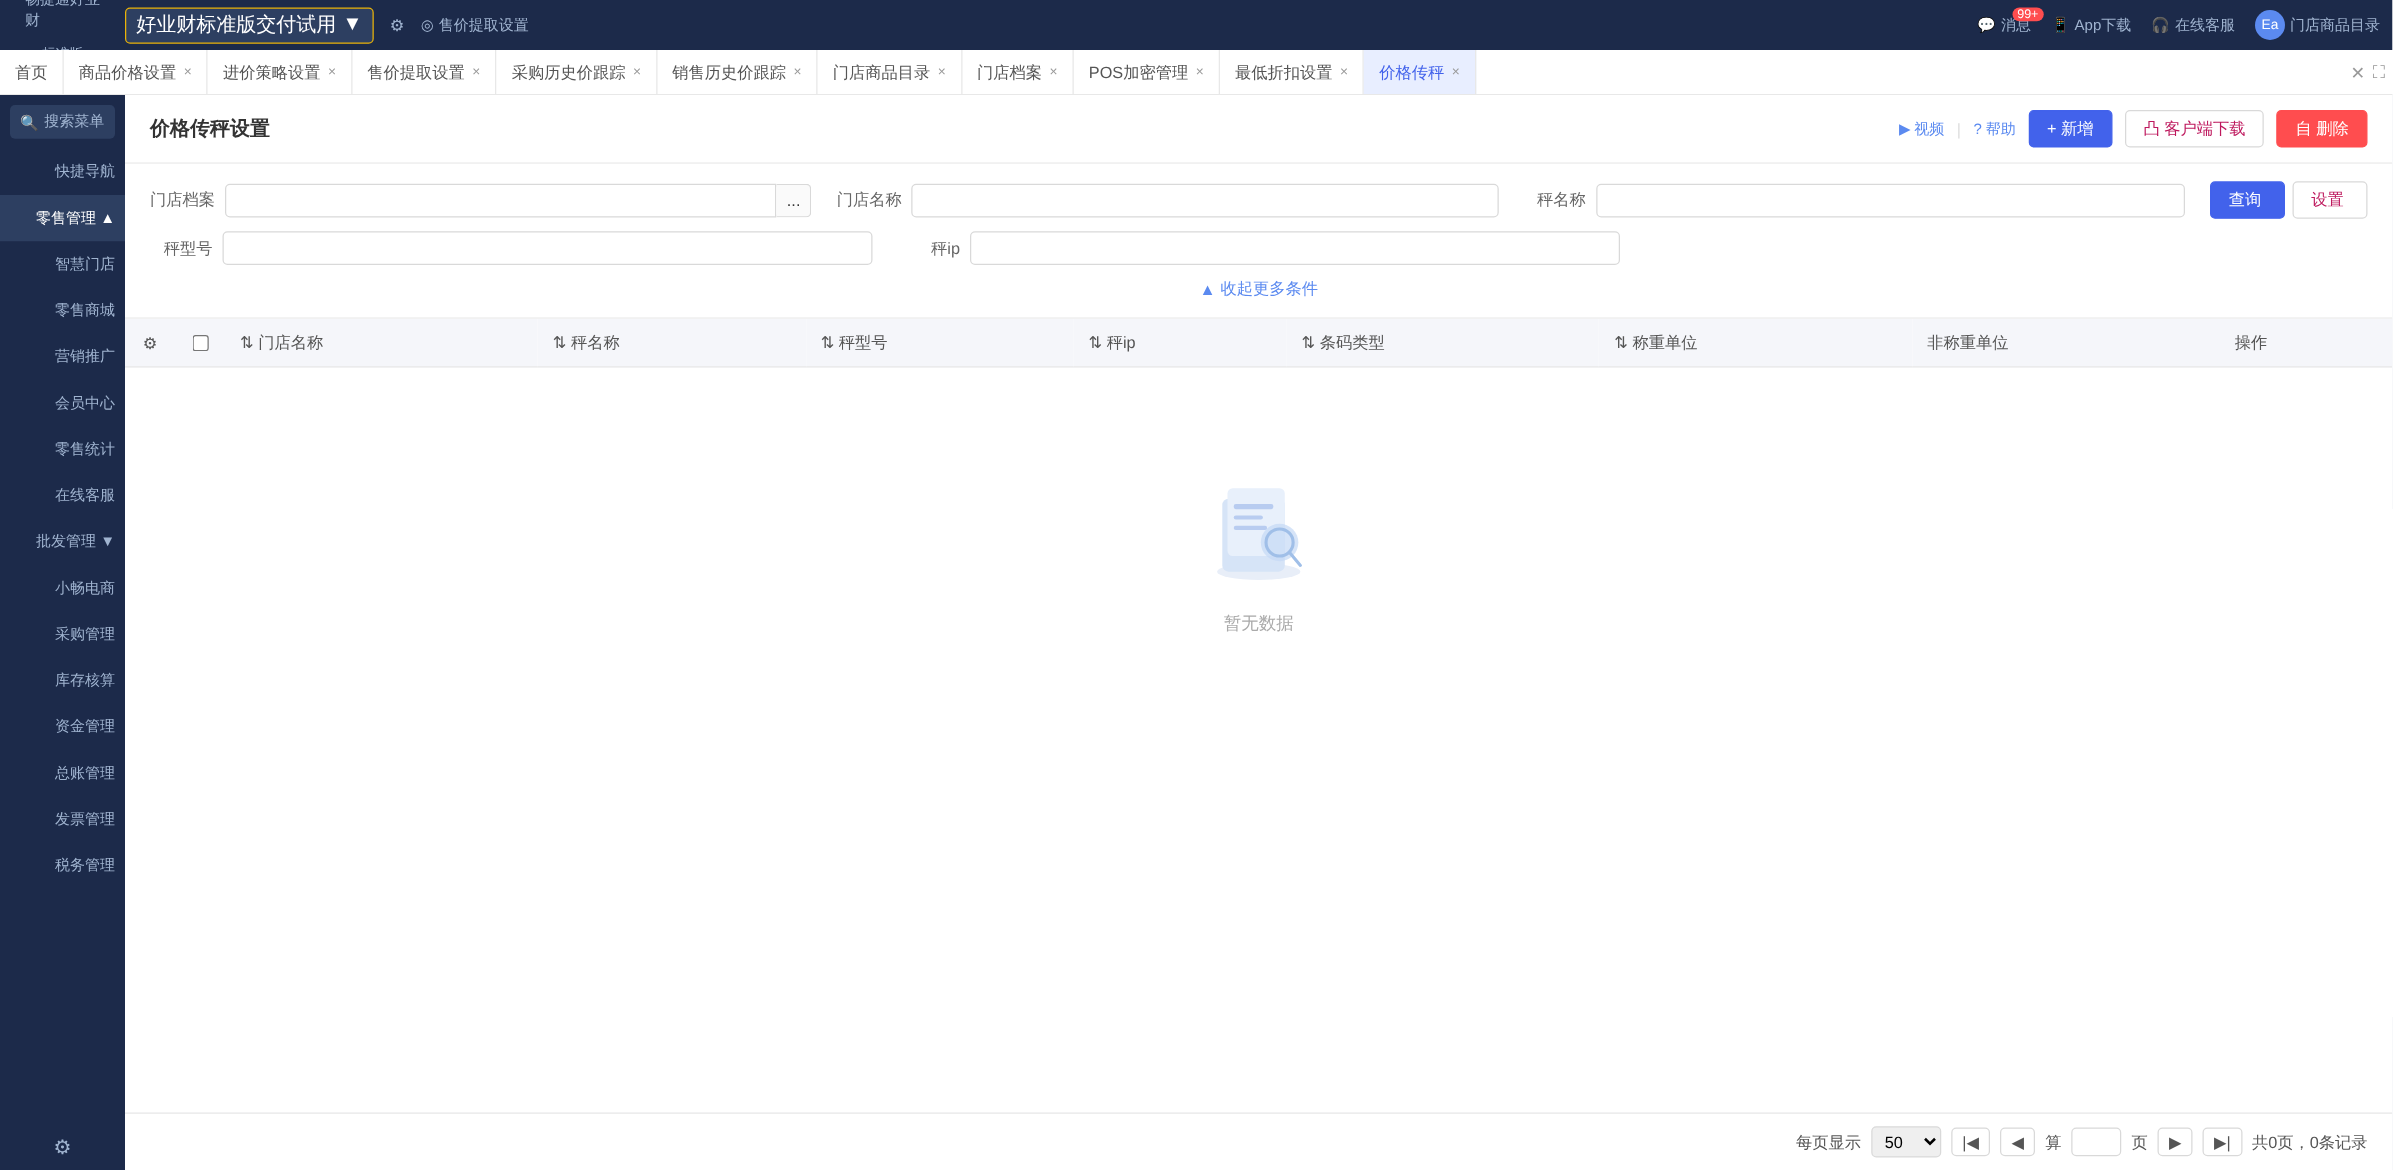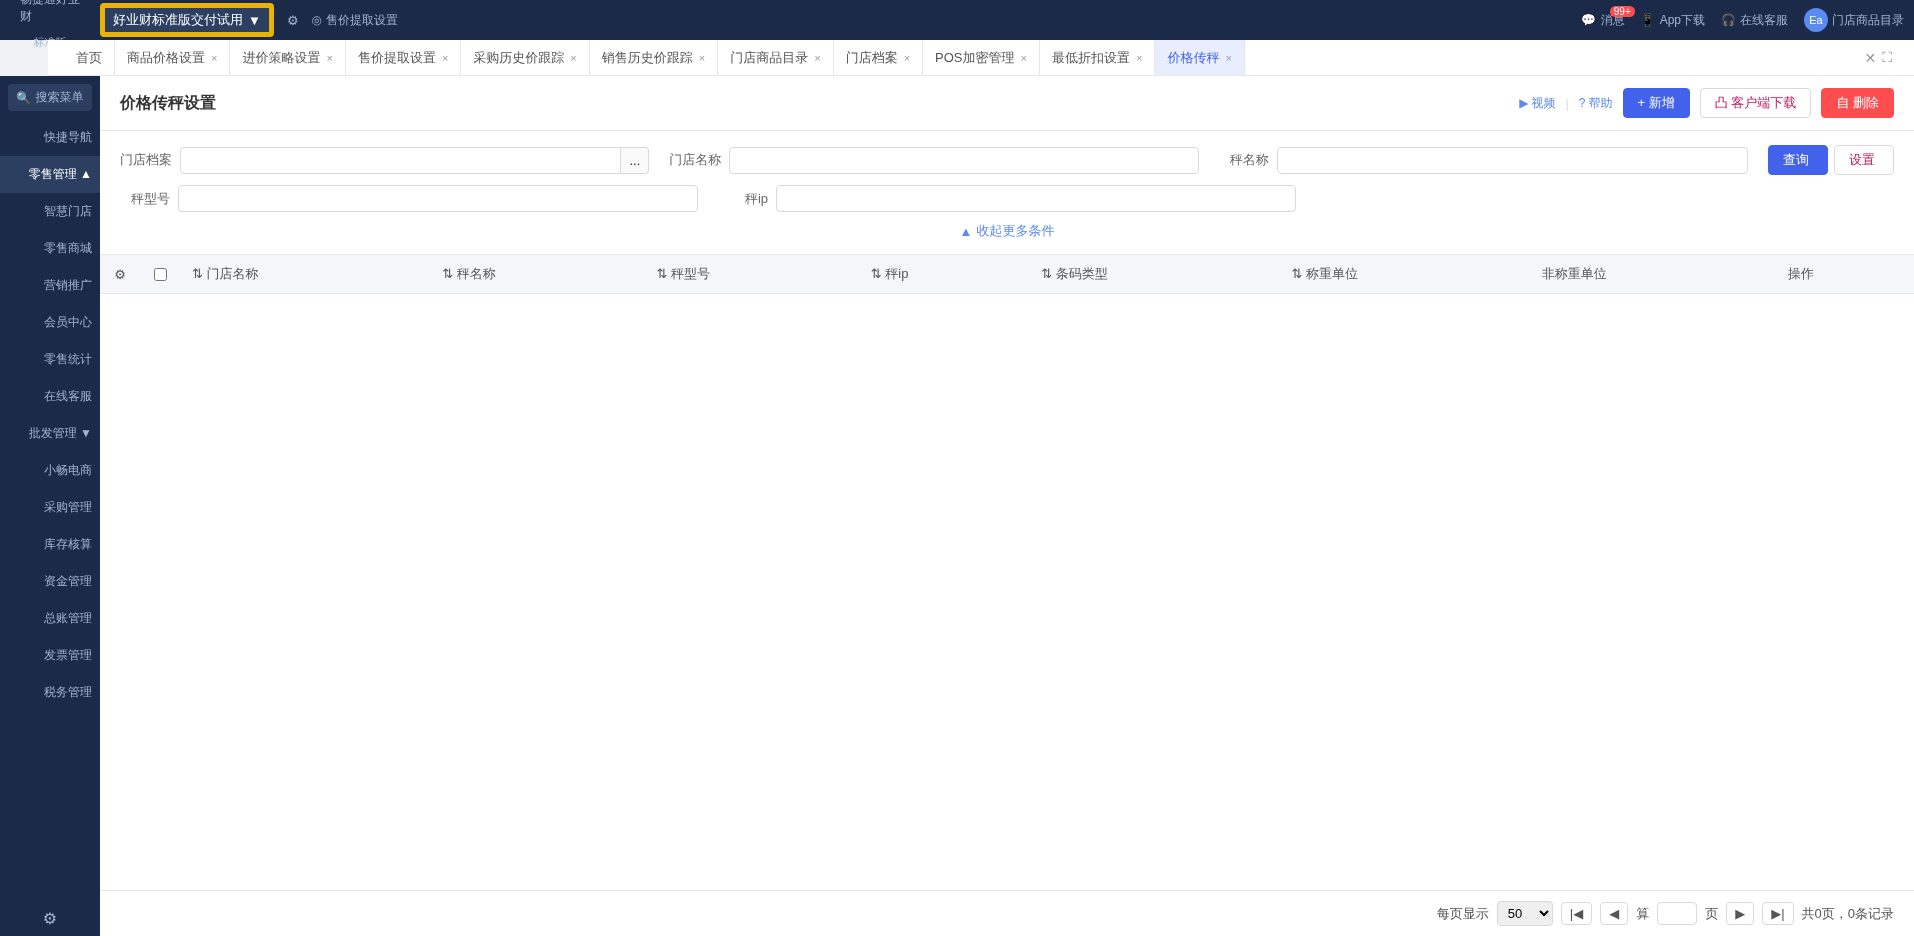--- a/index.html
+++ b/index.html
@@ -3,30 +3,30 @@
   <meta charset="utf-8">
   <style>
     * { box-sizing: border-box; margin: 0; padding: 0; }
     body { font-family: 'Microsoft YaHei', sans-serif; font-size: 13px; background: #f0f2f5; color: #333; display: flex; flex-direction: column; height: 100vh; overflow: hidden; }
 
     
     .top-bar { background: #1c2a4a; color: #fff; height: 40px; display: flex; align-items: center; padding: 0 10px; gap: 10px; flex-shrink: 0; }
     .top-bar .logo { display: flex; flex-direction: column; align-items: center; justify-content: center; width: 80px; }
     .top-bar .logo .logo-title { font-size: 12px; color: #a0b4d0; }
     .top-bar .logo .logo-sub { font-size: 11px; color: #a0b4d0; }
-    .top-bar .version-selector { background: #2d3f61; border: 5px solid #eab308; color: #fff; padding: 3px 8px; border-radius: 4px; display: flex; align-items: center; gap: 5px; cursor: pointer; font-size: 13px; }
+    .top-bar .version-selector { background: #2d3f61; border: 1px solid #eab308; color: #fff; padding: 3px 8px; border-radius: 4px; display: flex; align-items: center; gap: 5px; cursor: pointer; font-size: 16px; }
     .top-bar .settings-btn { color: #a0b4d0; cursor: pointer; padding: 3px; }
     .top-bar .demo-btn { color: #a0b4d0; cursor: pointer; font-size: 12px; display: flex; align-items: center; gap: 4px; }
     .top-bar .right-tools { margin-left: auto; display: flex; align-items: center; gap: 16px; }
     .top-bar .tool-item { display: flex; align-items: center; gap: 4px; color: #a0b4d0; cursor: pointer; font-size: 12px; position: relative; }
     .badge { background: #ff4d4f; color: #fff; border-radius: 8px; font-size: 10px; padding: 0 4px; position: absolute; top: -6px; right: -10px; }
     .user-avatar { background: #5b8af0; border-radius: 50%; width: 24px; height: 24px; display: flex; align-items: center; justify-content: center; color: #fff; font-size: 11px; }
 
     
-    .tab-bar { background: #fff; height: 36px; display: flex; align-items: center; border-bottom: 1px solid #e8e8e8; flex-shrink: 0; overflow-x: auto; padding: 0 16px; margin-left: 48px; }
+    .tab-bar { background: #fff; height: 36px; display: flex; align-items: center; border-bottom: 1px solid #e8e8e8; flex-shrink: 0; overflow-x: auto; padding: 0 0; }
     .tab-item { display: flex; align-items: center; padding: 0 12px; height: 36px; white-space: nowrap; cursor: pointer; font-size: 13px; color: #555; border-right: 1px solid #e8e8e8; gap: 4px; flex-shrink: 0; }
     .tab-item.active { background: #e8eeff; color: #4262eb; font-weight: 500; }
     .tab-item .close-x { font-size: 11px; color: #999; margin-left: 2px; }
     .tab-item.home { font-weight: 500; }
     .tab-bar-right { margin-left: auto; display: flex; align-items: center; gap: 6px; padding-right: 6px; flex-shrink: 0; }
     .tab-bar-icon { color: #999; cursor: pointer; font-size: 14px; }
 
     
     .main-layout { display: flex; flex: 1; overflow: hidden; }
 
@@ -290,20 +290,34 @@
             </th>
             <th>
               <span>操作</span>
             </th>
           </tr>
         </thead>
         <tbody id="table-body">
         </tbody>
       </table>
 
+      <div class="empty-state">
+        <svg class="empty-icon" viewBox="0 0 120 120" fill="none" xmlns="http://www.w3.org/2000/svg">
+          <ellipse cx="60" cy="100" rx="40" ry="8" fill="#e8eef8"></ellipse>
+          <rect x="25" y="30" width="60" height="70" rx="6" fill="#d6e4f7"></rect>
+          <rect x="30" y="20" width="55" height="65" rx="5" fill="#e8f0fb"></rect>
+          <rect x="36" y="35" width="38" height="5" rx="2" fill="#b8ccf0"></rect>
+          <rect x="36" y="46" width="28" height="4" rx="2" fill="#b8ccf0"></rect>
+          <rect x="36" y="56" width="32" height="4" rx="2" fill="#b8ccf0"></rect>
+          <circle cx="80" cy="72" r="18" fill="#c5d9f5" opacity="0.7"></circle>
+          <circle cx="80" cy="72" r="13" fill="none" stroke="#a0bfe8" stroke-width="3"></circle>
+          <line x1="90" y1="82" x2="100" y2="94" stroke="#a0bfe8" stroke-width="3" stroke-linecap="round"></line>
+        </svg>
+        <span class="empty-text">暂无数据</span>
+      </div>
     </div>
 
     <div class="pagination">
       <span>每页显示</span>
       <select class="page-size-select">
         <option>10</option>
         <option>20</option>
         <option selected="">50</option>
         <option>100</option>
       </select>

